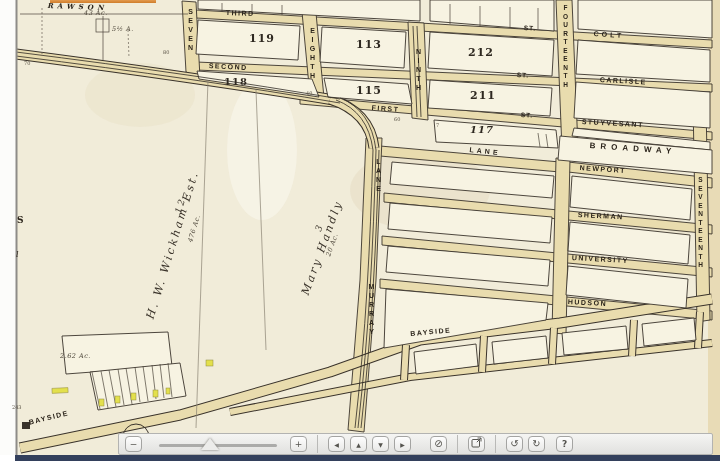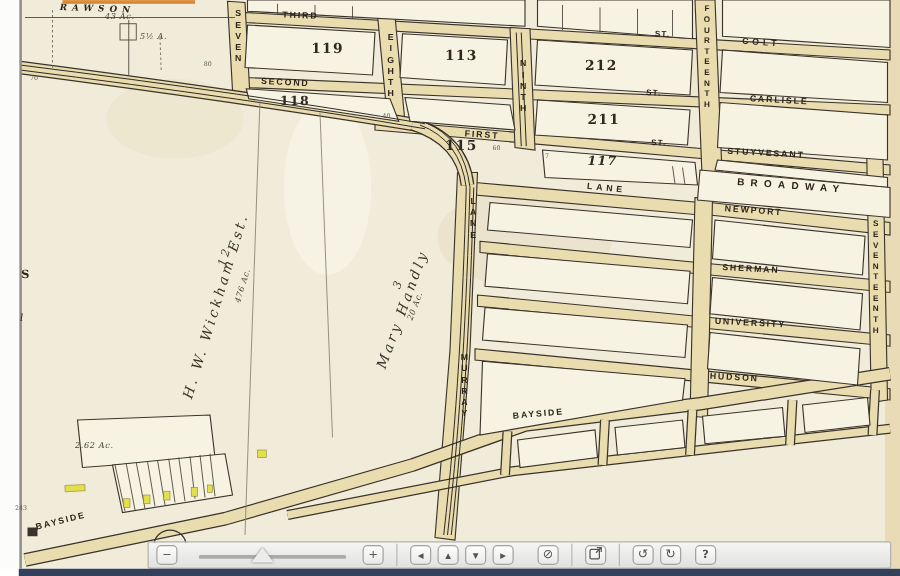--- a/index.html
+++ b/index.html
@@ -215,21 +215,21 @@
   <div class="lbl vst" style="left:307px;top:27px;">EIGHTH</div>
   <div class="lbl vst" style="left:413px;top:48px;">NINTH</div>
   <div class="lbl vst long" style="left:560px;top:4px;">FOURTEENTH</div>
   <div class="lbl vst long" style="left:695px;top:176px;">SEVENTEENTH</div>
   <div class="lbl vst" style="left:366px;top:283px;">MURRAY</div>
   <div class="lbl vst" style="left:373px;top:158px;">LANE</div>
 
   <div class="lbl blockno" style="left:249px;top:32px;">119</div>
   <div class="lbl blockno" style="left:356px;top:28px;margin-top:10px;">113</div>
   <div class="lbl blockno" style="left:204px;top:76px;font-size:10px;margin-left:20px;">118</div>
-  <div class="lbl blockno" style="left:356px;top:84px;margin-top:26px;">115</div>
+  <div class="lbl blockno" style="left:356px;top:84px;">115</div>
   <div class="lbl blockno" style="left:468px;top:46px;">212</div>
   <div class="lbl blockno" style="left:470px;top:89px;">211</div>
   <div class="lbl blockno" style="left:470px;top:124px;font-size:10px;font-style:italic;">117</div>
 
   <div class="lbl est" style="left:150px;top:312px;transform:rotate(-73deg);transform-origin:0 50%;">H. W. Wickham Est.</div>
   <div class="lbl est" style="left:178px;top:208px;font-size:9px;transform:rotate(-73deg);transform-origin:0 50%;">12</div>
   <div class="lbl acre" style="left:190px;top:238px;transform:rotate(-73deg);transform-origin:0 50%;">476 Ac.</div>
   <div class="lbl est" style="left:305px;top:288px;transform:rotate(-70deg);transform-origin:0 50%;">Mary Handly</div>
   <div class="lbl est" style="left:318px;top:226px;font-size:9px;transform:rotate(-70deg);transform-origin:0 50%;">3</div>
   <div class="lbl acre" style="left:328px;top:252px;transform:rotate(-70deg);transform-origin:0 50%;">20 Ac.</div>

